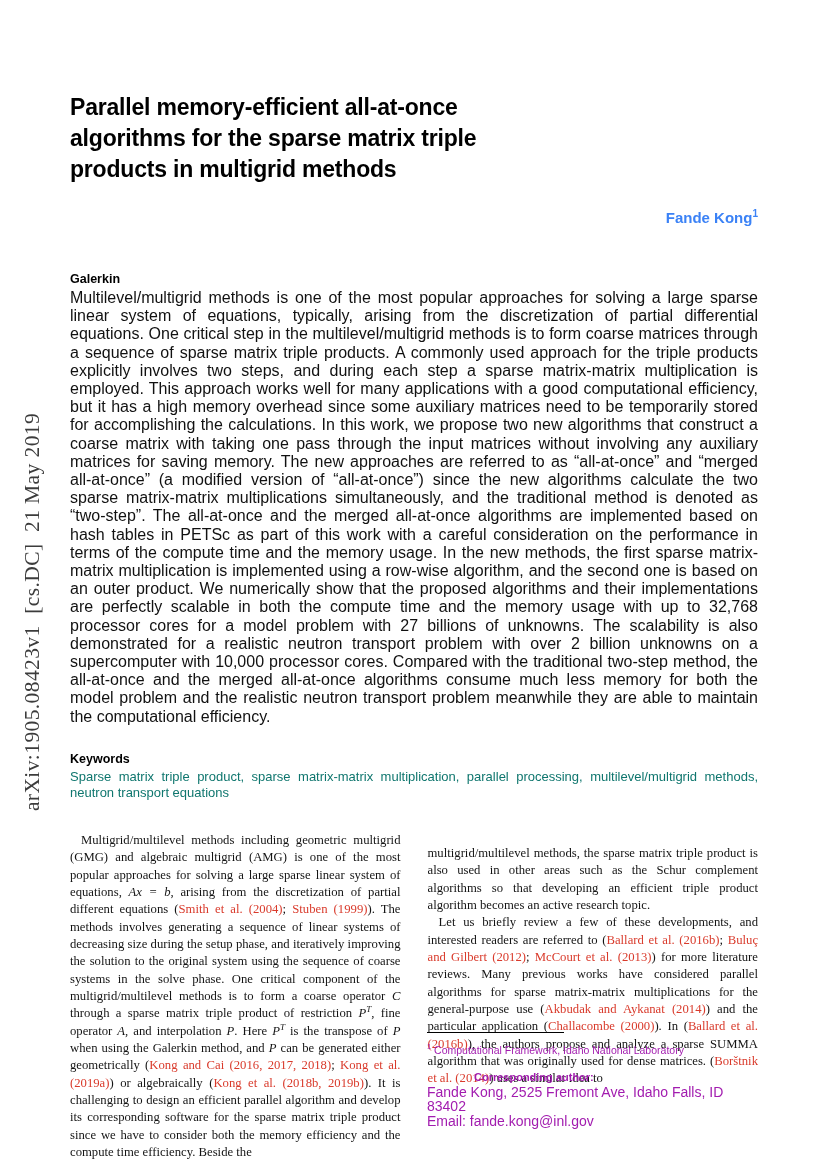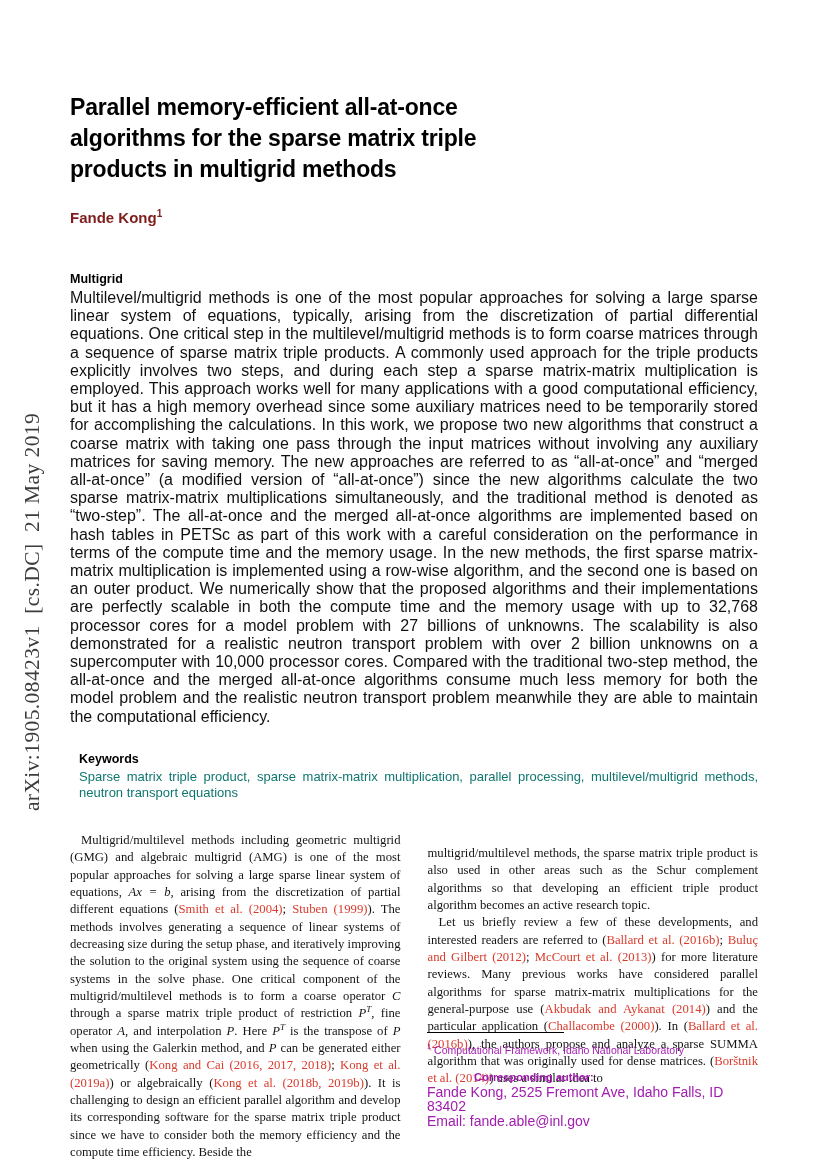--- a/index.html
+++ b/index.html
@@ -44,41 +44,42 @@
     line-height: 31px;
     letter-spacing: -0.2px;
     color: #000000;
   }
 
   .author {
     margin-top: 23px;
     font-family: "Liberation Sans", sans-serif;
     font-weight: 700;
     font-size: 15px;
-    color: #7f1d1d;
+    color: #3b82f6;
+    text-align: right;
   }
   .author sup { font-size: 10px; }
 
   .abstract { margin-top: 46px; }
   .block-heading {
     font-family: "Liberation Sans", sans-serif;
     font-weight: 700;
     font-size: 12.5px;
     color: #000000;
     margin-bottom: 3px;
   }
   .abstract-text {
     font-family: "Liberation Sans", sans-serif;
     font-size: 16px;
     line-height: 18.2px;
     text-align: justify;
     color: #111111;
   }
 
-  .keywords { margin-top: 26px; margin-left: 9px; }
+  .keywords { margin-top: 26px; }
   .keywords-text {
     font-family: "Liberation Sans", sans-serif;
     font-size: 13px;
     line-height: 16.5px;
     text-align: justify;
     color: #0f766e;
   }
 
   .columns { margin-top: 30px; display: flex; gap: 27px; }
   .col { width: 330.5px; }
@@ -128,21 +129,21 @@
 
   <div class="arxiv-banner">arXiv:1905.08423v1  [cs.DC]  21 May 2019</div>
 
   <main class="content">
 
     <h1 class="title">Parallel memory-efficient all-at-once algorithms for the sparse matrix triple products in multigrid methods</h1>
 
     <div class="author"><span>Fande Kong</span><sup>1</sup></div>
 
     <section class="abstract">
-      <h3 class="block-heading">Multigrid</h3>
+      <h3 class="block-heading">Galerkin</h3>
       <p class="abstract-text">Multilevel/multigrid methods is one of the most popular approaches for solving a large sparse linear system of equations, typically, arising from the discretization of partial differential equations. One critical step in the multilevel/multigrid methods is to form coarse matrices through a sequence of sparse matrix triple products. A commonly used approach for the triple products explicitly involves two steps, and during each step a sparse matrix-matrix multiplication is employed. This approach works well for many applications with a good computational efficiency, but it has a high memory overhead since some auxiliary matrices need to be temporarily stored for accomplishing the calculations. In this work, we propose two new algorithms that construct a coarse matrix with taking one pass through the input matrices without involving any auxiliary matrices for saving memory. The new approaches are referred to as “all-at-once” and “merged all-at-once” (a modified version of “all-at-once”) since the new algorithms calculate the two sparse matrix-matrix multiplications simultaneously, and the traditional method is denoted as “two-step”. The all-at-once and the merged all-at-once algorithms are implemented based on hash tables in PETSc as part of this work with a careful consideration on the performance in terms of the compute time and the memory usage. In the new methods, the first sparse matrix-matrix multiplication is implemented using a row-wise algorithm, and the second one is based on an outer product. We numerically show that the proposed algorithms and their implementations are perfectly scalable in both the compute time and the memory usage with up to 32,768 processor cores for a model problem with 27 billions of unknowns. The scalability is also demonstrated for a realistic neutron transport problem with over 2 billion unknowns on a supercomputer with 10,000 processor cores. Compared with the traditional two-step method, the all-at-once and the merged all-at-once algorithms consume much less memory for both the model problem and the realistic neutron transport problem meanwhile they are able to maintain the computational efficiency.</p>
     </section>
 
     <section class="keywords">
       <h3 class="block-heading">Keywords</h3>
       <p class="keywords-text">Sparse matrix triple product, sparse matrix-matrix multiplication, parallel processing, multilevel/multigrid methods, neutron transport equations</p>
     </section>
 
     <div class="columns">
       <div class="col col-left">
@@ -154,16 +155,16 @@
       </div>
     </div>
 
   </main>
 
   <aside class="footnote-area">
     <div class="footnote-rule"></div>
     <p class="footnote-text"><sup>1</sup> <span>Computational Framework, Idaho National Laboratory</span></p>
     <p class="corr-heading">Corresponding author:</p>
     <p class="corr-line">Fande Kong, 2525 Fremont Ave, Idaho Falls, ID 83402</p>
-    <p class="corr-line"><span>Email:</span> <span>fande.able@inl.gov</span></p>
+    <p class="corr-line"><span>Email:</span> <span>fande.kong@inl.gov</span></p>
   </aside>
 
 </div>
 
 </body></html>

